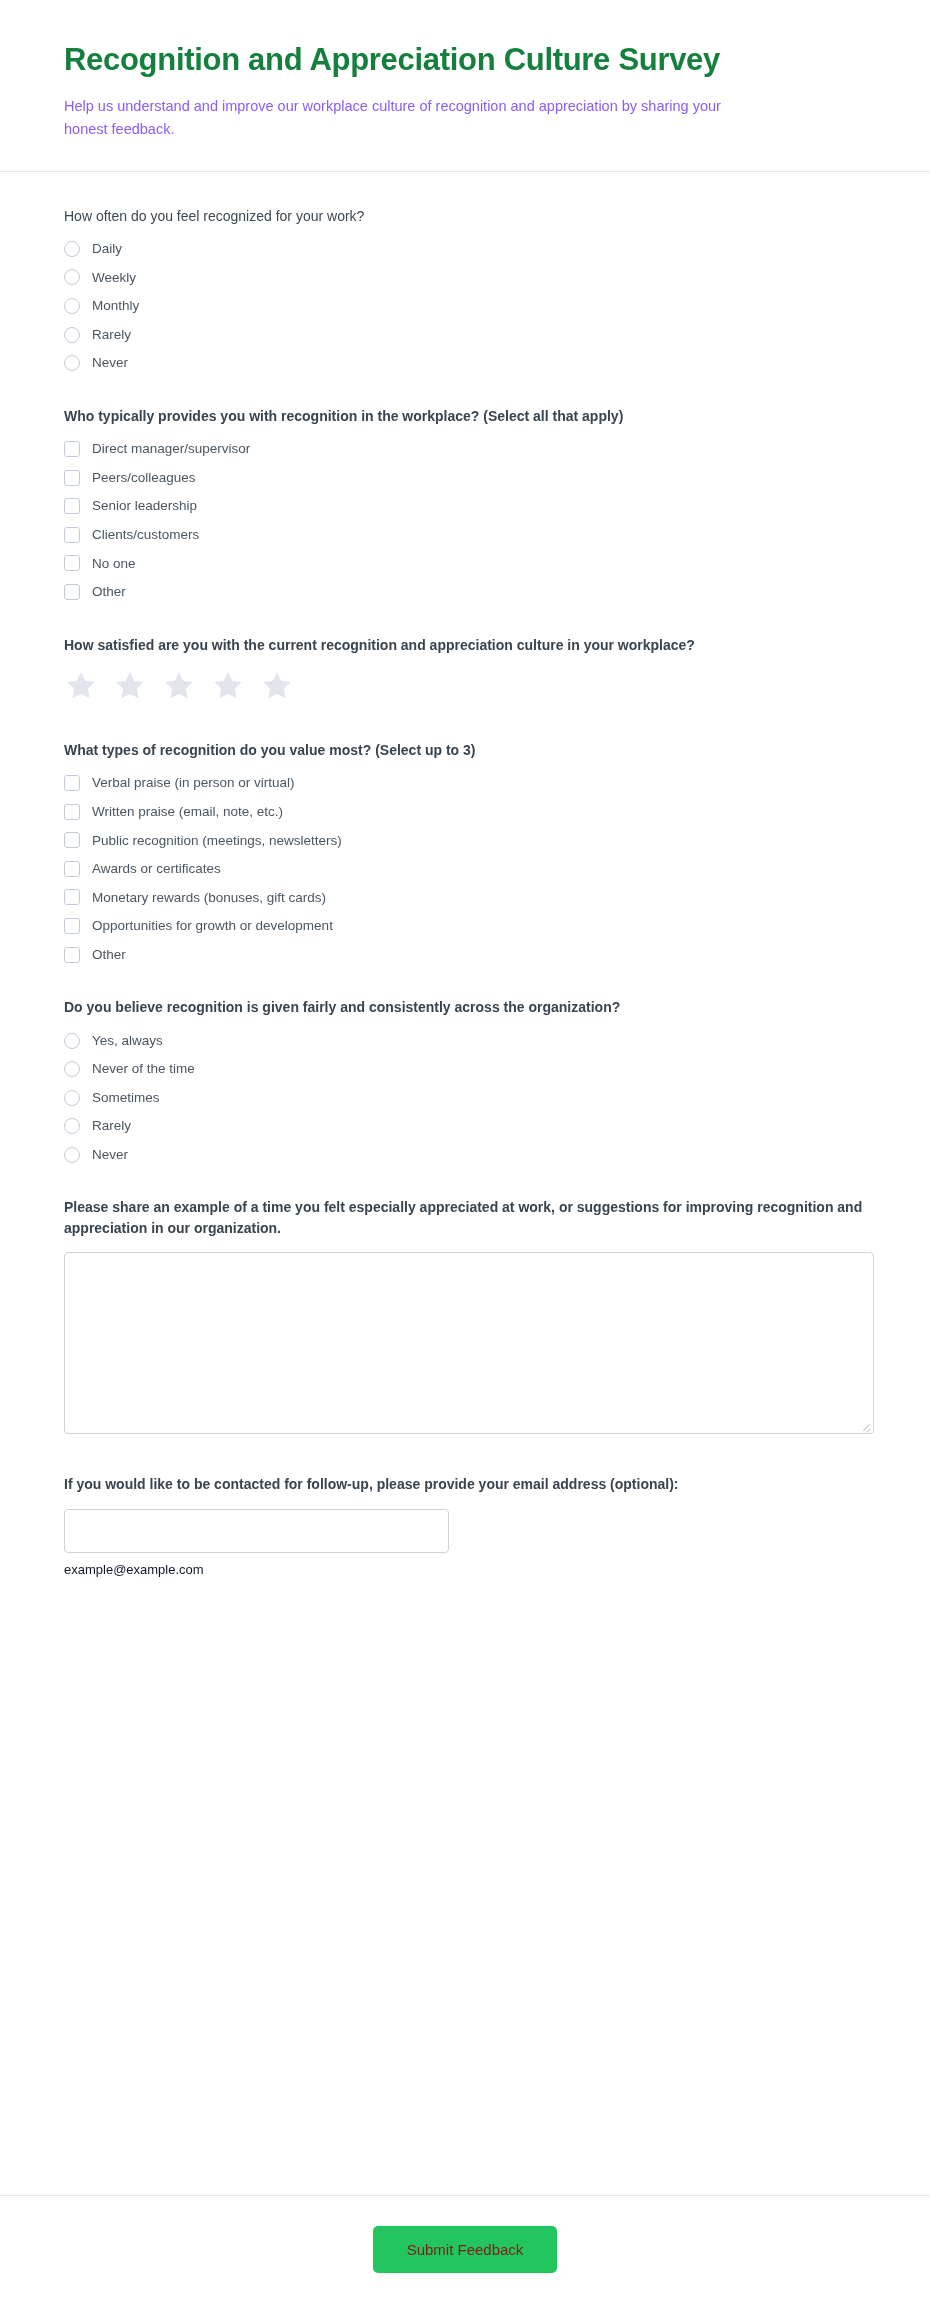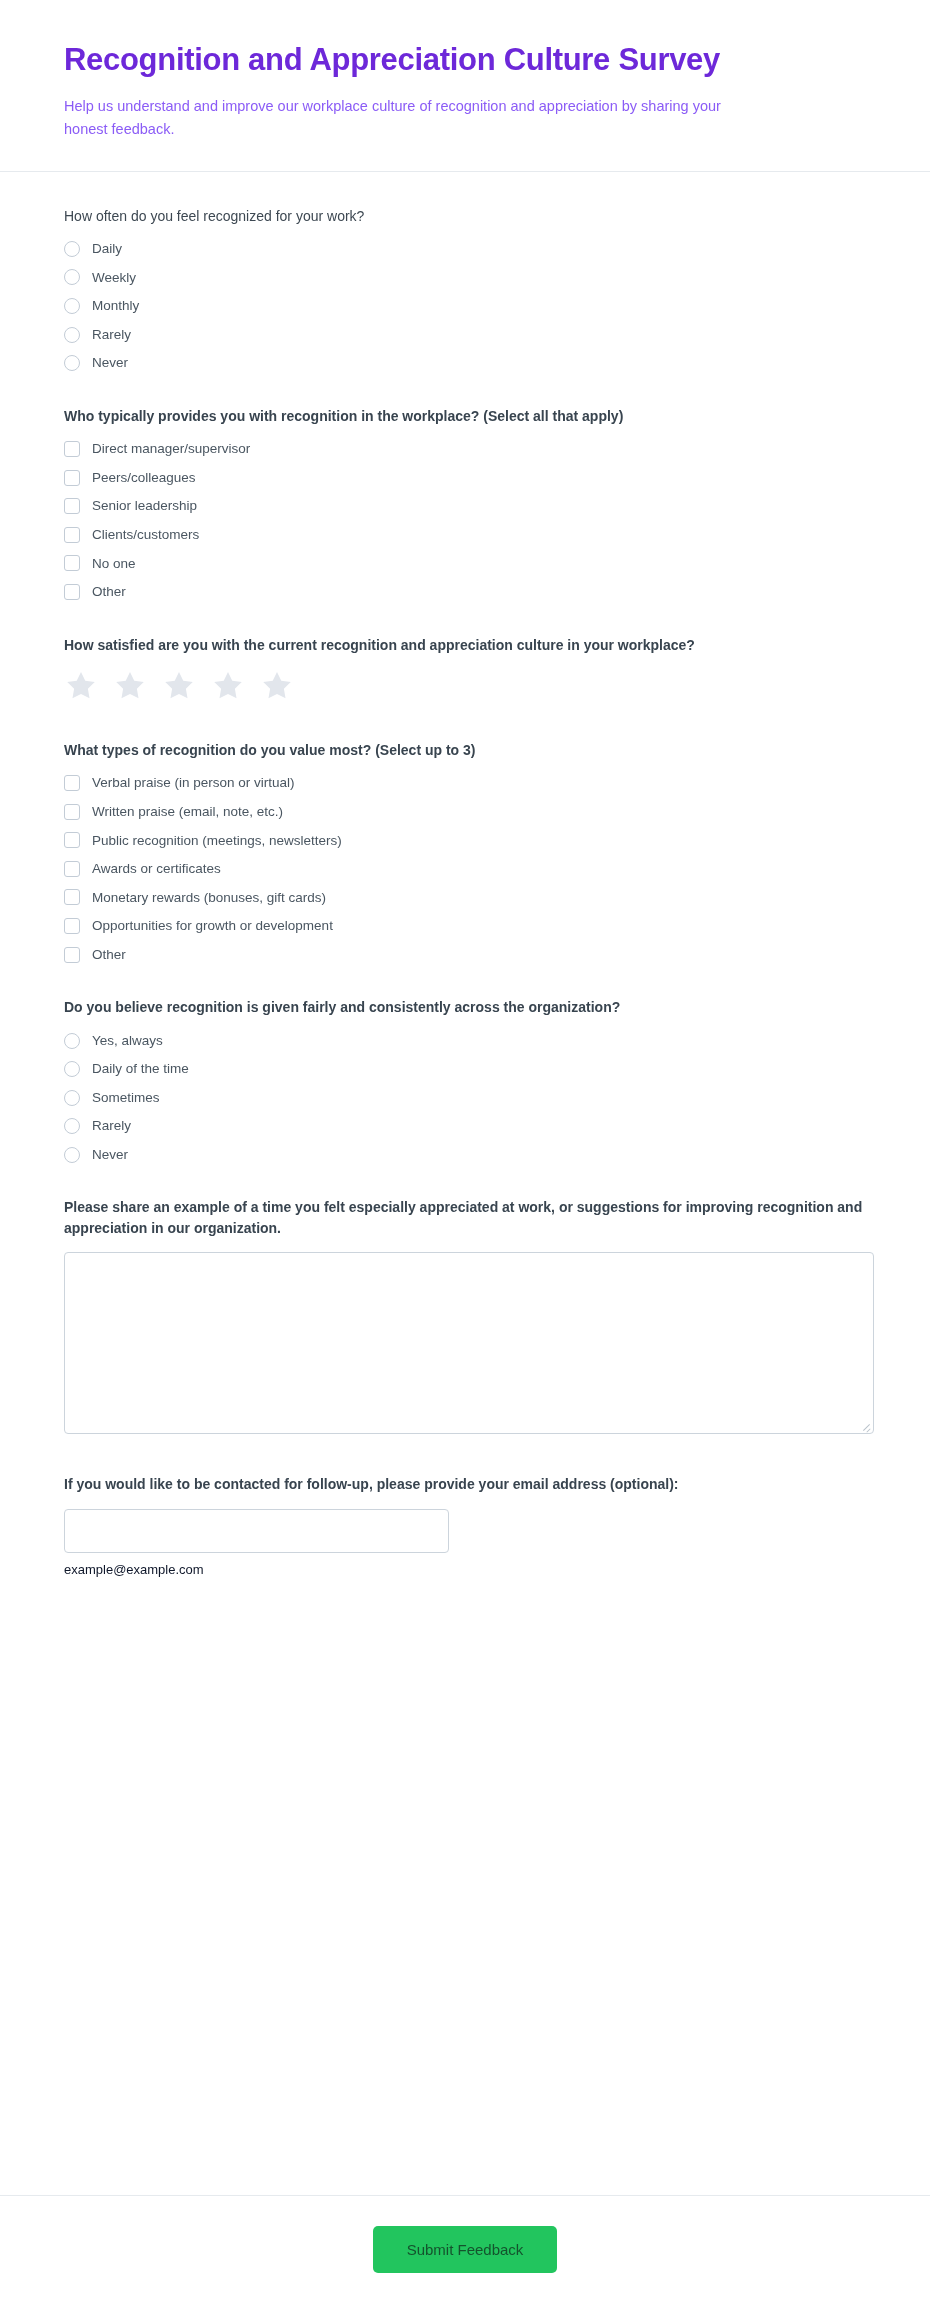--- a/index.html
+++ b/index.html
@@ -23,21 +23,21 @@
     flex-direction: column;
   }
   .header {
     padding: 40px 64px 30px 64px;
     border-bottom: 1px solid #e6eaee;
   }
   .form-title {
     font-size: 31px;
     line-height: 1.32;
     font-weight: bold;
-    color: #6d28d9;
+    color: #15803d;
     margin: 0 0 14px 0;
     letter-spacing: -0.3px;
     max-width: 740px;
   }
   .form-desc {
     font-size: 14.5px;
     line-height: 1.58;
     color: #8b5cf6;
     margin: 0;
     max-width: 700px;
@@ -130,21 +130,21 @@
     margin-top: 9px;
   }
   .footer {
     border-top: 1px solid #e6eaee;
     padding: 30px 64px 40px 64px;
     display: flex;
     justify-content: center;
   }
   .submit-button {
     background: #22c55e;
-    color: #14532d;
+    color: #7f1d1d;
     border: none;
     border-radius: 5px;
     font-size: 15px;
     font-family: "Liberation Sans", sans-serif;
     padding: 15px 34px;
     cursor: pointer;
     font-weight: normal;
   }
 </style>
 </head>
@@ -282,21 +282,21 @@
 
     <div class="question-block">
       <div class="question-label">Do you believe recognition is given fairly and consistently across the organization?</div>
       <div class="options">
         <div class="option-row">
           <span class="radio-mark"></span>
           <span class="option-text">Yes, always</span>
         </div>
         <div class="option-row">
           <span class="radio-mark"></span>
-          <span class="option-text">Daily of the time</span>
+          <span class="option-text">Never of the time</span>
         </div>
         <div class="option-row">
           <span class="radio-mark"></span>
           <span class="option-text">Sometimes</span>
         </div>
         <div class="option-row">
           <span class="radio-mark"></span>
           <span class="option-text">Rarely</span>
         </div>
         <div class="option-row">

